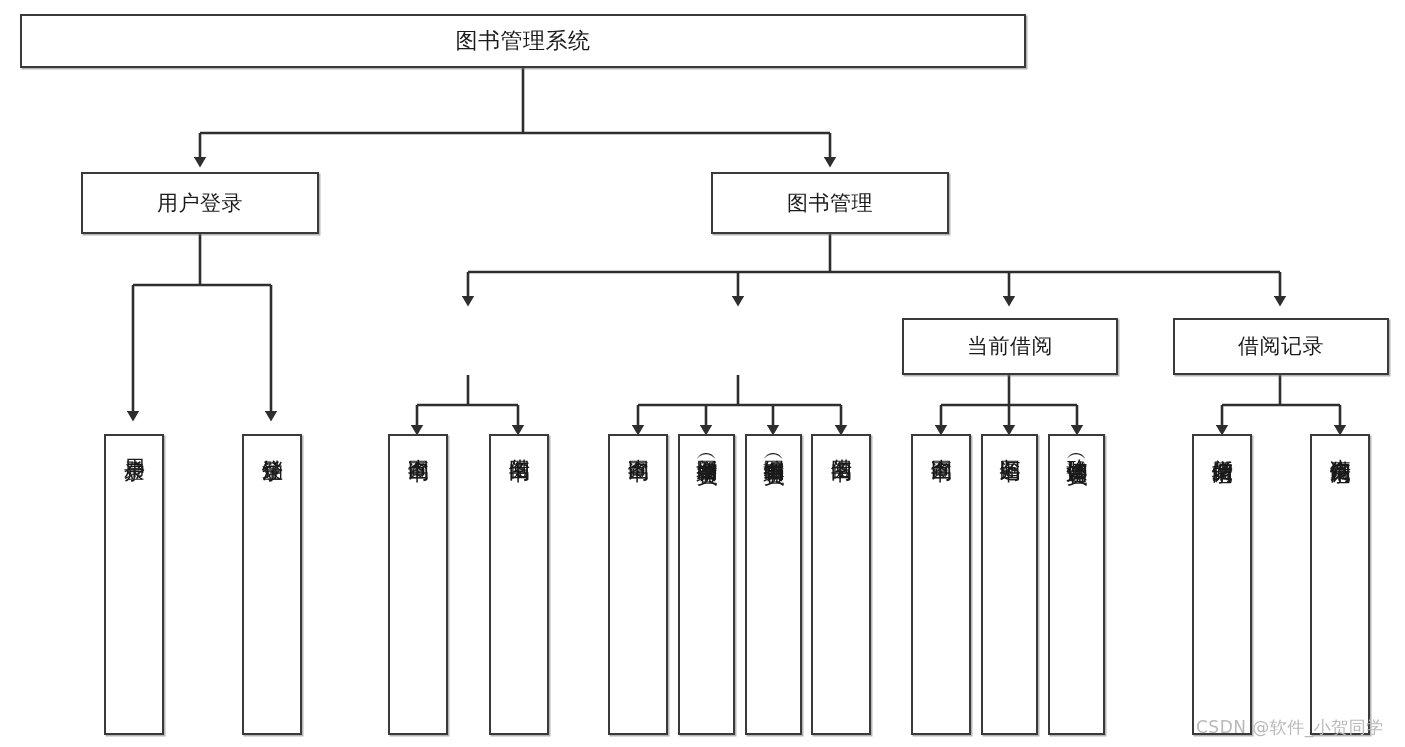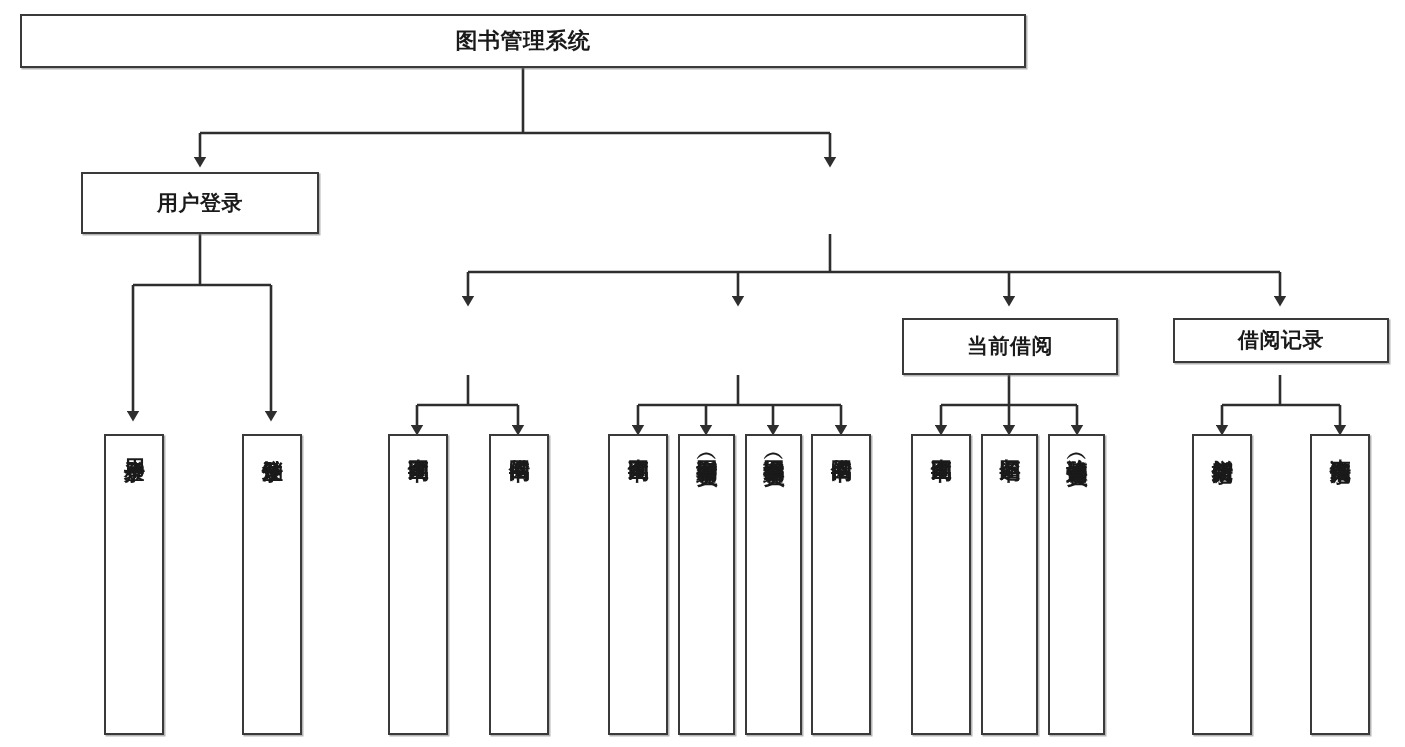--- a/index.html
+++ b/index.html
@@ -34,21 +34,20 @@
     display: flex;
     align-items: center;
     justify-content: center;
     color: #1a1a1a;
   }
   .node .label {
     display: block;
     text-align: center;
     line-height: 1.18;
     white-space: pre;
-    font-weight: bold;
   }
   .node.horiz .label {
     writing-mode: horizontal-tb;
     font-size: 21px;
     letter-spacing: 0.5px;
   }
   .node.vert {
     align-items: flex-start;
     padding-top: 6px;
   }
@@ -124,25 +123,28 @@
     </g>
   </svg>
 
   <div class="node horiz root" style="left:20px; top:14px; width:1006px; height:54px;">
     <span class="label">图书管理系统</span>
   </div>
 
   <div class="node horiz" style="left:81px; top:172px; width:238px; height:62px;">
     <span class="label">用户登录</span>
   </div>
+  <div class="node horiz" style="left:711px; top:172px; width:238px; height:62px;">
+    <span class="label">图书管理</span>
+  </div>
 
   <div class="node horiz" style="left:902px; top:318px; width:216px; height:57px;">
     <span class="label">当前借阅</span>
   </div>
-  <div class="node horiz" style="left:1173px; top:318px; width:216px; height:45px;">
+  <div class="node horiz" style="left:1173px; top:318px; width:216px; height:57px;">
     <span class="label">借阅记录</span>
   </div>
 
   <div class="node vert" style="left:104px; top:434px; width:60px; height:301px;">
     <span class="label">用户登录</span>
   </div>
   <div class="node vert" style="left:242px; top:434px; width:60px; height:301px;">
     <span class="label">注销登录</span>
   </div>
 
@@ -176,14 +178,15 @@
     <span class="label">确认归还（管理员）</span>
   </div>
 
   <div class="node vert" style="left:1192px; top:434px; width:60px; height:301px;">
     <span class="label">新增借阅记录</span>
   </div>
   <div class="node vert" style="left:1310px; top:434px; width:60px; height:301px;">
     <span class="label">查询借阅记录</span>
   </div>
 
+  <div class="watermark" style="left:1196px; top:716px;">CSDN @软件_小贺同学</div>
 
 </div>
 
 </body></html>

